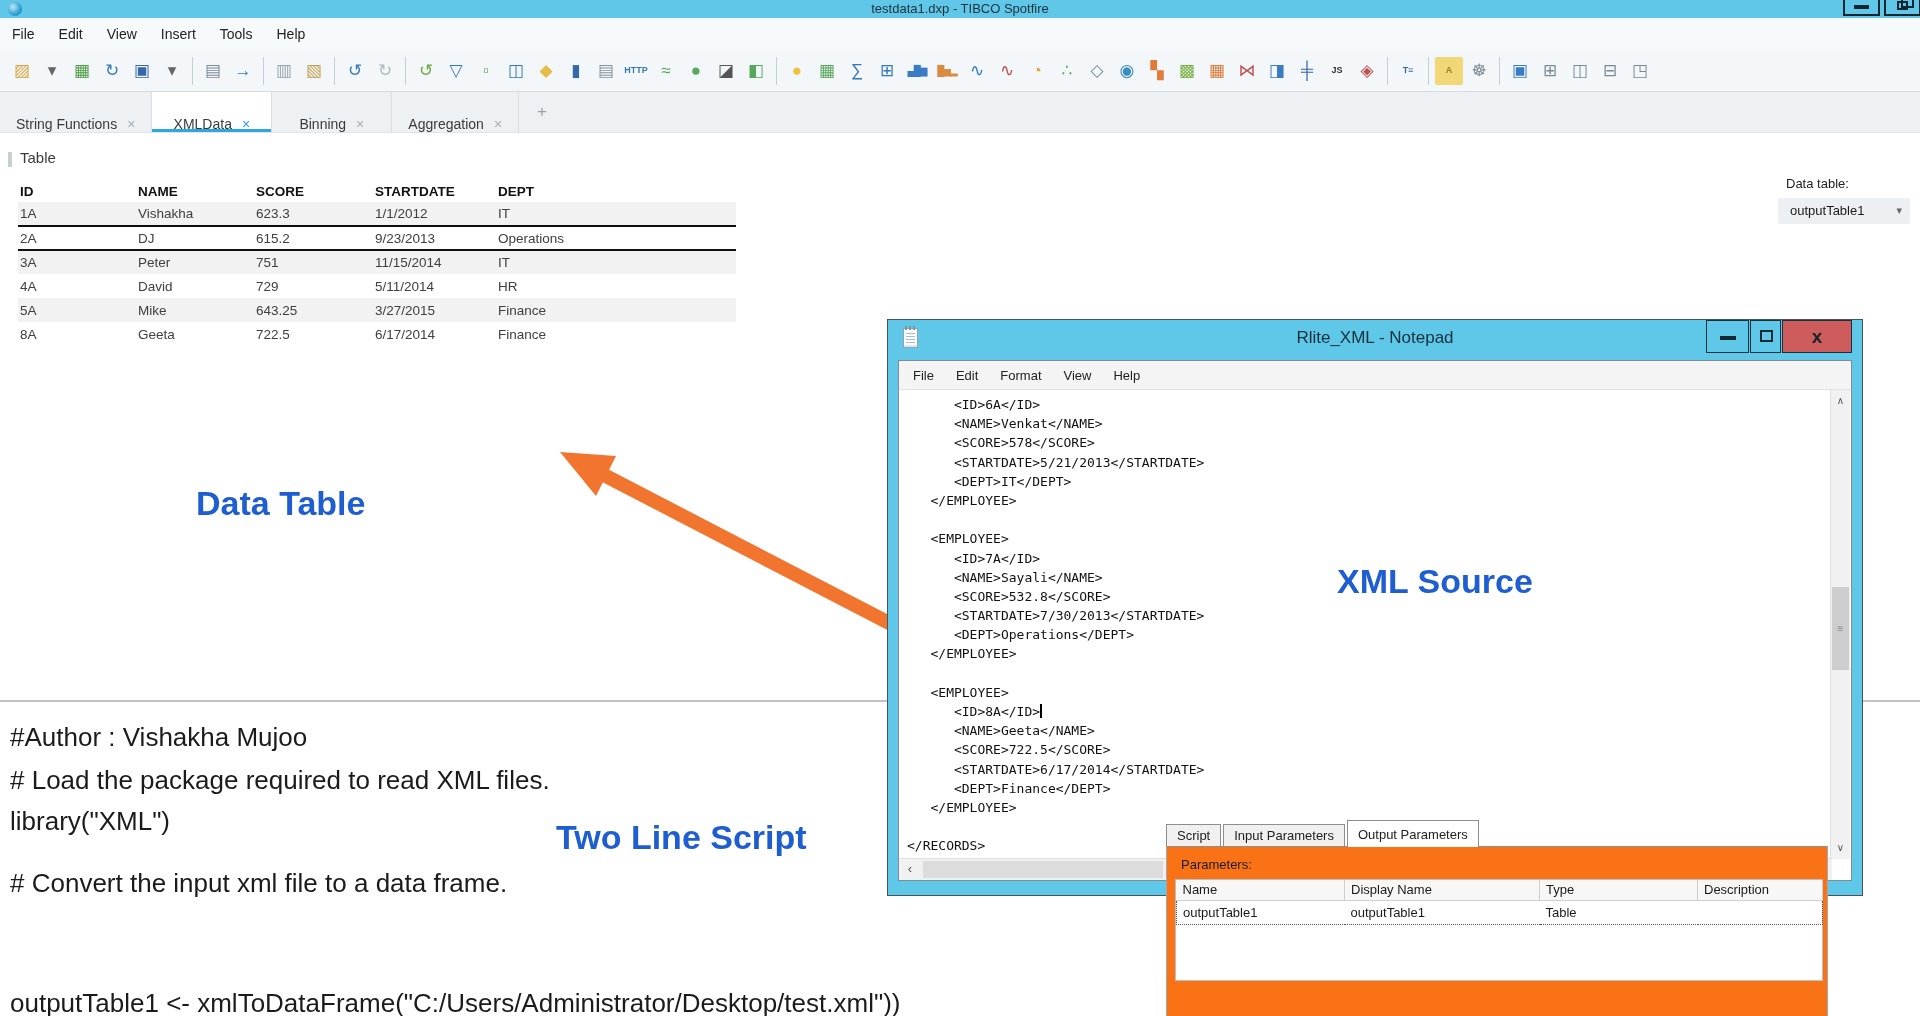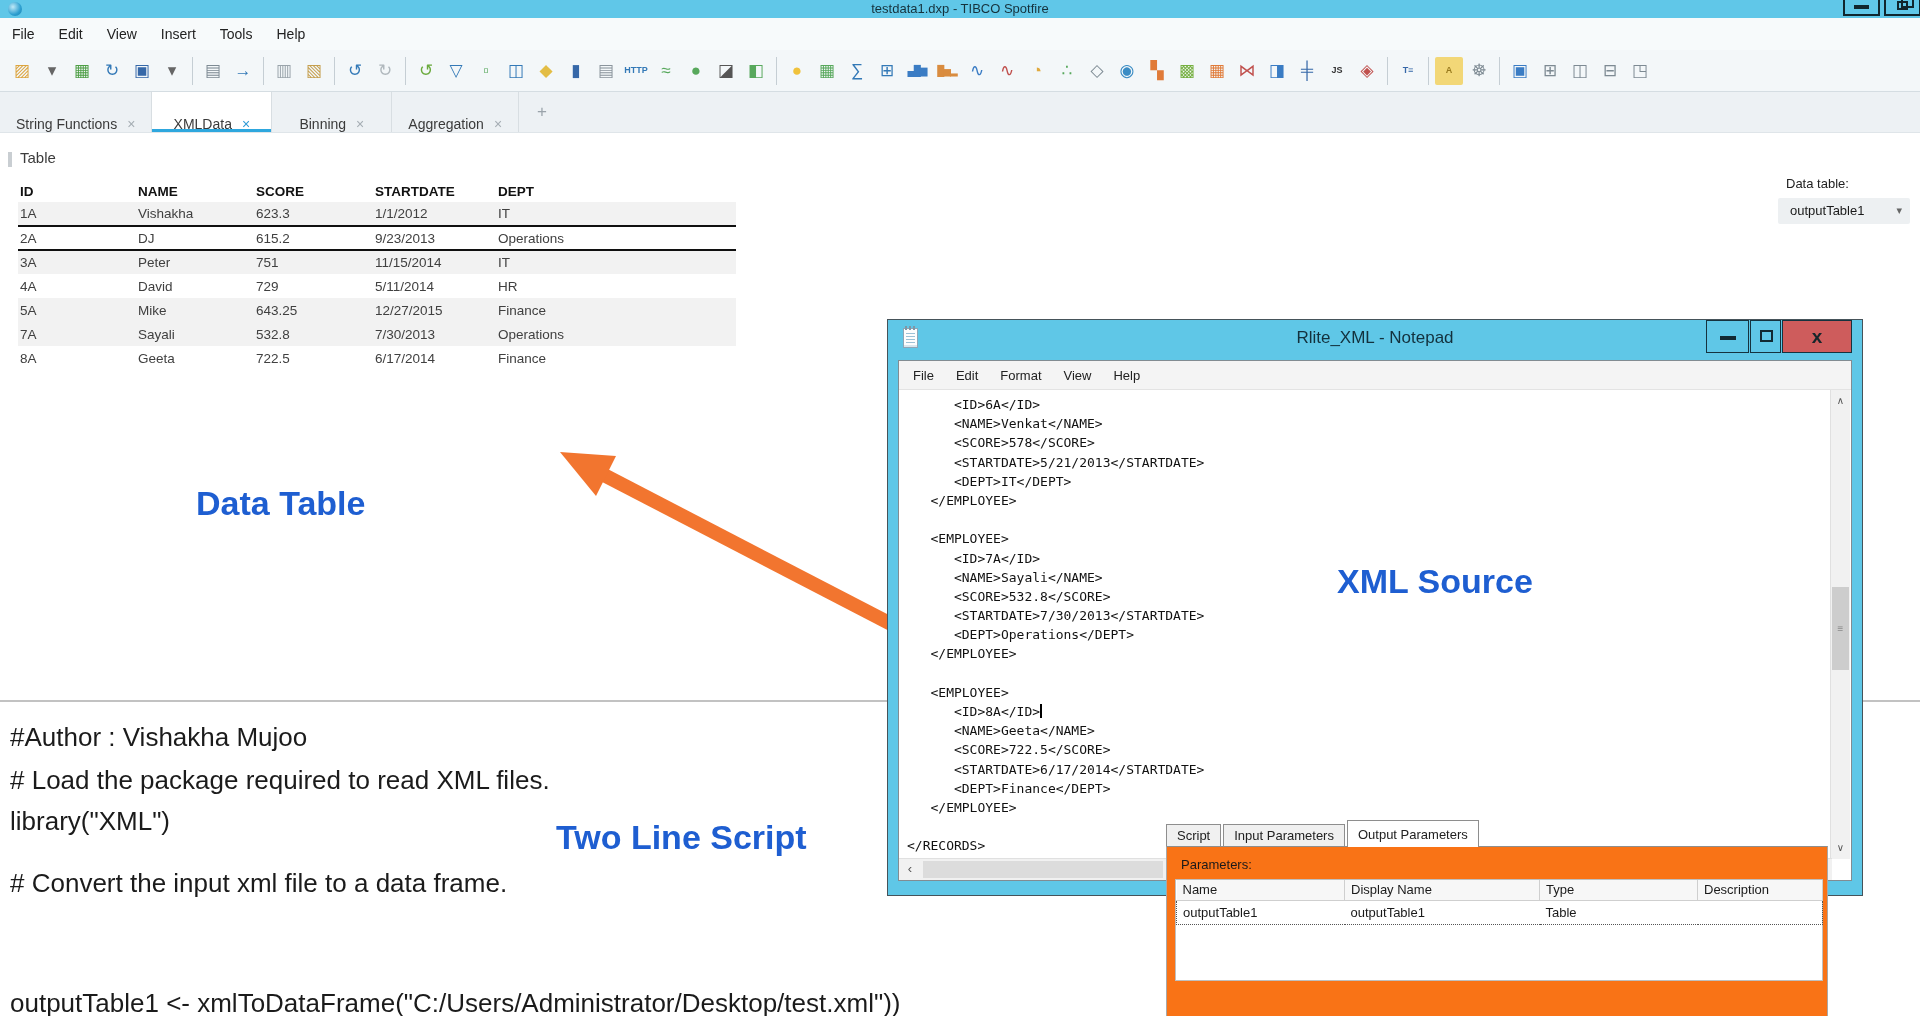--- a/index.html
+++ b/index.html
@@ -269,29 +269,22 @@
           <td>4A</td>
           <td>David</td>
           <td>729</td>
           <td>5/11/2014</td>
           <td>HR</td>
         </tr>
         <tr class="odd">
           <td>5A</td>
           <td>Mike</td>
           <td>643.25</td>
-          <td>12/27/2015</td>
+          <td>3/27/2015</td>
           <td>Finance</td>
-        </tr>
-        <tr class="odd">
-          <td>7A</td>
-          <td>Sayali</td>
-          <td>532.8</td>
-          <td>7/30/2013</td>
-          <td>Operations</td>
         </tr>
         <tr class="even">
           <td>8A</td>
           <td>Geeta</td>
           <td>722.5</td>
           <td>6/17/2014</td>
           <td>Finance</td>
         </tr>
       </tbody>
   </table>

